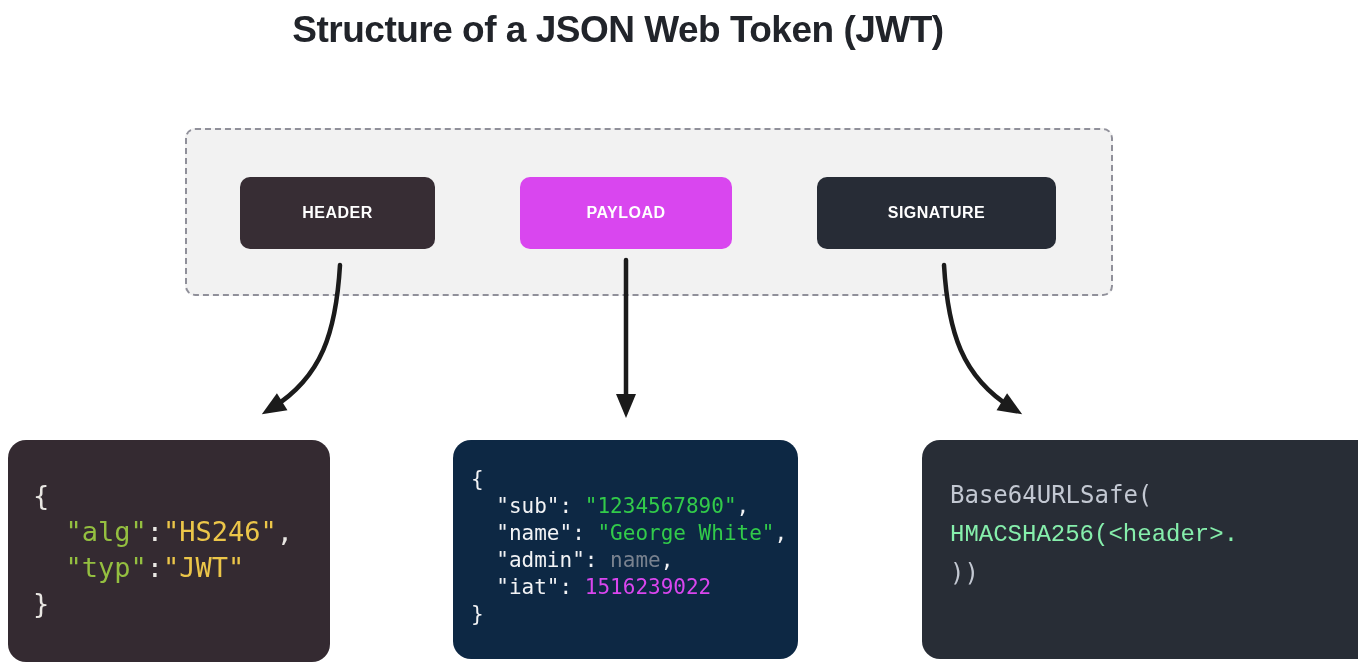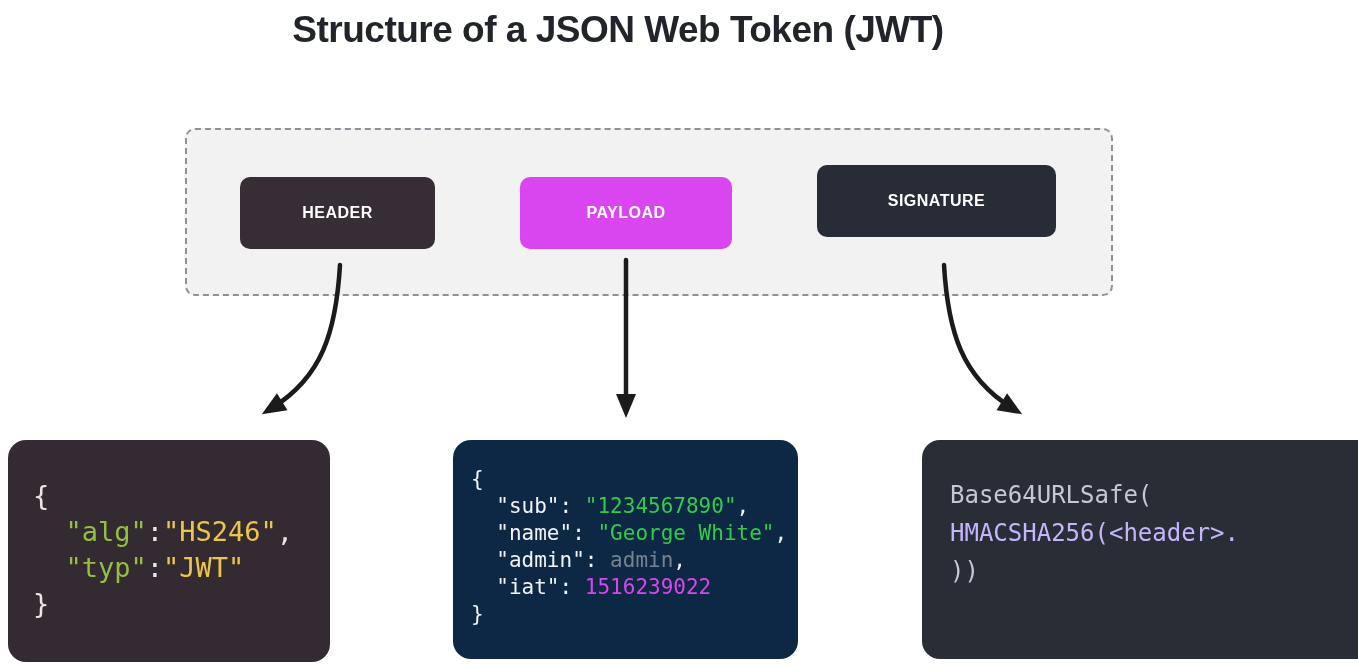--- a/index.html
+++ b/index.html
@@ -6,21 +6,21 @@
   .stage{position:relative;width:1358px;height:667px;background:#ffffff;overflow:hidden;
          font-family:"Liberation Sans",sans-serif;margin-top:7px;}
   .title{position:absolute;left:0;top:2px;width:1236px;margin:0;text-align:center;
          font-size:37px;font-weight:bold;letter-spacing:-0.5px;color:#21242a;}
   .token-container{position:absolute;left:185px;top:121px;width:924px;height:164px;
          background:#f2f2f2;border:2px dashed #90909a;border-radius:10px;}
   .part-btn{position:absolute;height:72px;border-radius:10px;display:flex;align-items:center;
          justify-content:center;color:#ffffff;font-weight:bold;font-size:16px;letter-spacing:0.5px;}
   .btn-header{left:240px;top:170px;width:195px;}
   .btn-payload{left:520px;top:170px;width:212px;}
-  .btn-signature{left:817px;top:158px;width:239px;}
+  .btn-signature{left:817px;top:170px;width:239px;}
   .arrows{position:absolute;left:0;top:245px;width:1358px;height:175px;}
   .code-box{position:absolute;border-radius:18px;font-family:"DejaVu Sans Mono","Liberation Mono",monospace;}
   .code-line{white-space:pre;}
   .box-header{left:8px;top:433px;width:322px;height:222px;padding:38px 0 0 25px;box-sizing:border-box;
          font-size:27px;line-height:36px;}
   .box-payload{left:453px;top:433px;width:345px;height:219px;padding:26px 0 0 18px;box-sizing:border-box;
          font-size:21px;line-height:27px;}
   .box-signature{left:922px;top:433px;width:514px;height:219px;padding:36px 0 0 28px;box-sizing:border-box;
          font-size:24px;line-height:38px;}
 </style>
@@ -52,24 +52,24 @@
       <div class="code-line"><span style="color: rgb(233, 231, 227);">{</span></div>
       <div class="code-line"><span style="color: rgb(233, 231, 227);">  </span><span style="color: rgb(148, 191, 64);">"alg"</span><span style="color: rgb(233, 231, 227);">:</span><span style="color: rgb(236, 198, 73);">"HS246"</span><span style="color: rgb(233, 231, 227);">,</span></div>
       <div class="code-line"><span style="color: rgb(233, 231, 227);">  </span><span style="color: rgb(148, 191, 64);">"typ"</span><span style="color: rgb(233, 231, 227);">:</span><span style="color: rgb(236, 198, 73);">"JWT"</span></div>
       <div class="code-line"><span style="color: rgb(233, 231, 227);">}</span></div>
     </div>
 
   <div class="code-box box-payload" style="background: rgb(13, 40, 68);">
       <div class="code-line"><span style="color: rgb(242, 243, 245);">{</span></div>
       <div class="code-line"><span style="color: rgb(242, 243, 245);">  </span><span style="color: rgb(242, 243, 245);">"sub"</span><span style="color: rgb(242, 243, 245);">: </span><span style="color: rgb(50, 203, 74);">"1234567890"</span><span style="color: rgb(242, 243, 245);">,</span></div>
       <div class="code-line"><span style="color: rgb(242, 243, 245);">  </span><span style="color: rgb(242, 243, 245);">"name"</span><span style="color: rgb(242, 243, 245);">: </span><span style="color: rgb(50, 203, 74);">"George White"</span><span style="color: rgb(242, 243, 245);">,</span></div>
-      <div class="code-line"><span style="color: rgb(242, 243, 245);">  </span><span style="color: rgb(242, 243, 245);">"admin"</span><span style="color: rgb(242, 243, 245);">: </span><span style="color: rgb(121, 130, 143);">admin</span><span style="color: rgb(242, 243, 245);">,</span></div>
+      <div class="code-line"><span style="color: rgb(242, 243, 245);">  </span><span style="color: rgb(242, 243, 245);">"admin"</span><span style="color: rgb(242, 243, 245);">: </span><span style="color: rgb(121, 130, 143);">name</span><span style="color: rgb(242, 243, 245);">,</span></div>
       <div class="code-line"><span style="color: rgb(242, 243, 245);">  </span><span style="color: rgb(242, 243, 245);">"iat"</span><span style="color: rgb(242, 243, 245);">: </span><span style="color: #d946ef;">1516239022</span></div>
       <div class="code-line"><span style="color: rgb(242, 243, 245);">}</span></div>
     </div>
 
   <div class="code-box box-signature" style="background: rgb(40, 45, 54);">
       <div class="code-line"><span style="color: rgb(195, 200, 210);">Base64URLSafe(</span></div>
-      <div class="code-line"><span style="color: #c4b5fd;">HMACSHA256(&lt;header&gt;.</span></div>
+      <div class="code-line"><span style="color: #86efac; font-family: Liberation Mono, monospace;">HMACSHA256(&lt;header&gt;.</span></div>
       <div class="code-line"><span style="color: rgb(195, 200, 210);">))</span></div>
     </div>
 
 </div>
 
 </body></html>

